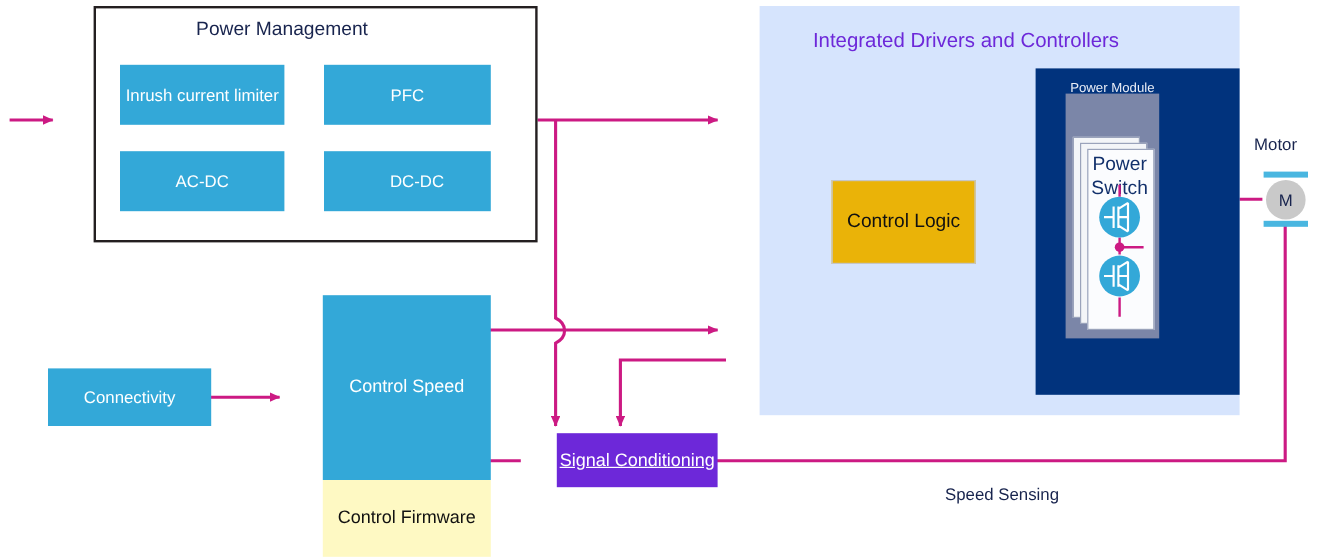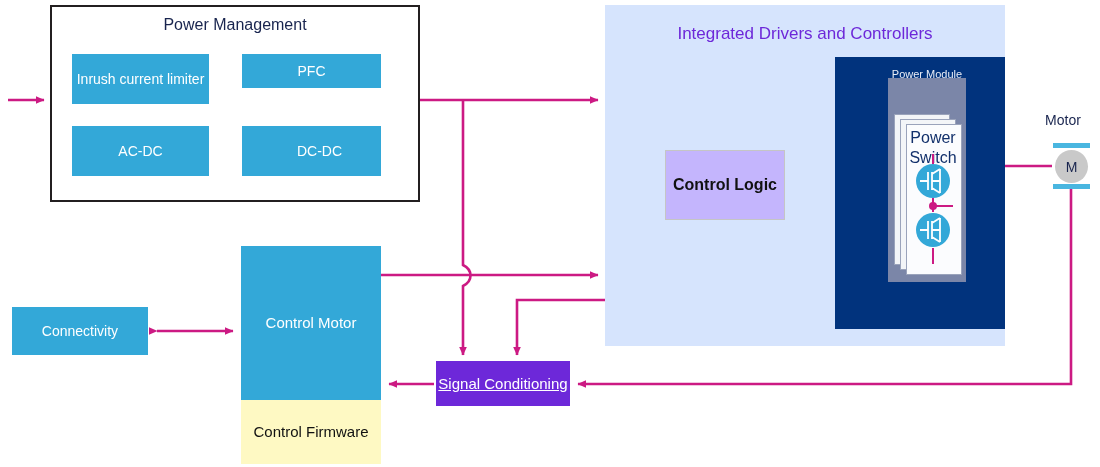--- a/index.html
+++ b/index.html
@@ -6,39 +6,39 @@
   body{
     width:1100px;height:467px;position:relative;overflow:hidden;
     background:#ffffff;
     font-family:"Liberation Sans","DejaVu Sans",sans-serif;
   }
   #stage{position:absolute;left:0;top:0;width:1100px;height:467px;}
   .wires{position:absolute;left:0;top:0;width:1100px;height:467px;pointer-events:none;}
 
   
   .blk{position:absolute;box-sizing:border-box;display:flex;align-items:center;
-       justify-content:center;text-align:center;line-height:1.18;}
+       justify-content:center;text-align:center;line-height:1.18;margin-left:28px;}
 
   
   .pm-outer{left:50px;top:5px;width:370px;height:197px;background:#ffffff;
             border:2px solid #231f20;}
   .pm-title{position:absolute;left:50px;top:16px;width:370px;text-align:center;
             font-size:16px;color:#18244e;}
   .pm-cell{background:#33a8d8;color:#ffffff;font-size:14px;}
   .pm-inrush{left:72px;top:54px;width:137px;height:50px;}
-  .pm-pfc{left:242px;top:54px;width:139px;height:34px;}
+  .pm-pfc{left:242px;top:54px;width:139px;height:50px;}
   .pm-acdc{left:72px;top:126px;width:137px;height:50px;}
   .pm-dcdc{left:242px;top:126px;width:139px;height:50px;padding-left:16px;}
 
   
   .idc-panel{left:605px;top:5px;width:400px;height:341px;background:#d6e4fd;}
   .idc-title{position:absolute;left:605px;top:24px;width:400px;text-align:center;
              font-size:17px;color:#6d28d9;}
-  .ctrl-logic{left:665px;top:150px;width:120px;height:70px;background:#c4b5fd;
-              border:1px solid #c5c5c5;color:#111111;font-size:16px;font-weight:bold;}
+  .ctrl-logic{left:665px;top:150px;width:120px;height:70px;background:#eab308;
+              border:1px solid #c5c5c5;color:#111111;font-size:16px;}
   .navy{left:835px;top:57px;width:170px;height:272px;background:#01337d;}
 
   
   .pm-mod{position:absolute;left:888px;top:78px;width:78px;height:204px;
           background:#7b86a8;}
   .pm-mod-lbl{position:absolute;left:888px;top:68px;width:78px;text-align:center;
               font-size:11px;color:#e9edf6;line-height:1.2;}
   .sheet{position:absolute;background:#f3f5f8;border:1px solid #9aa3bb;}
   .sheet1{left:894px;top:114px;width:54px;height:149px;}
   .sheet2{left:900px;top:119px;width:54px;height:149px;}
@@ -145,21 +145,22 @@
       <path d="M34,66 L34,90"></path>
     </g>
     <circle cx="27" cy="54" r="4" fill="#cc1a83"></circle>
   </svg>
 
   <div class="motor-lbl">Motor</div>
   <div class="motor-bar motor-bar-top"></div>
   <div class="motor-bar motor-bar-bot"></div>
   <div class="motor-body">M</div>
 
-  <div class="blk cu">Control Motor</div>
+  <div class="blk cu">Control Speed</div>
   <div class="blk cfw">Control Firmware</div>
 
   <div class="blk conn">Connectivity</div>
 
   <div class="blk sig">Signal Conditioning</div>
 
+  <div class="lbl lbl-speed">Speed Sensing</div>
 
 </div>
 
 </body></html>

